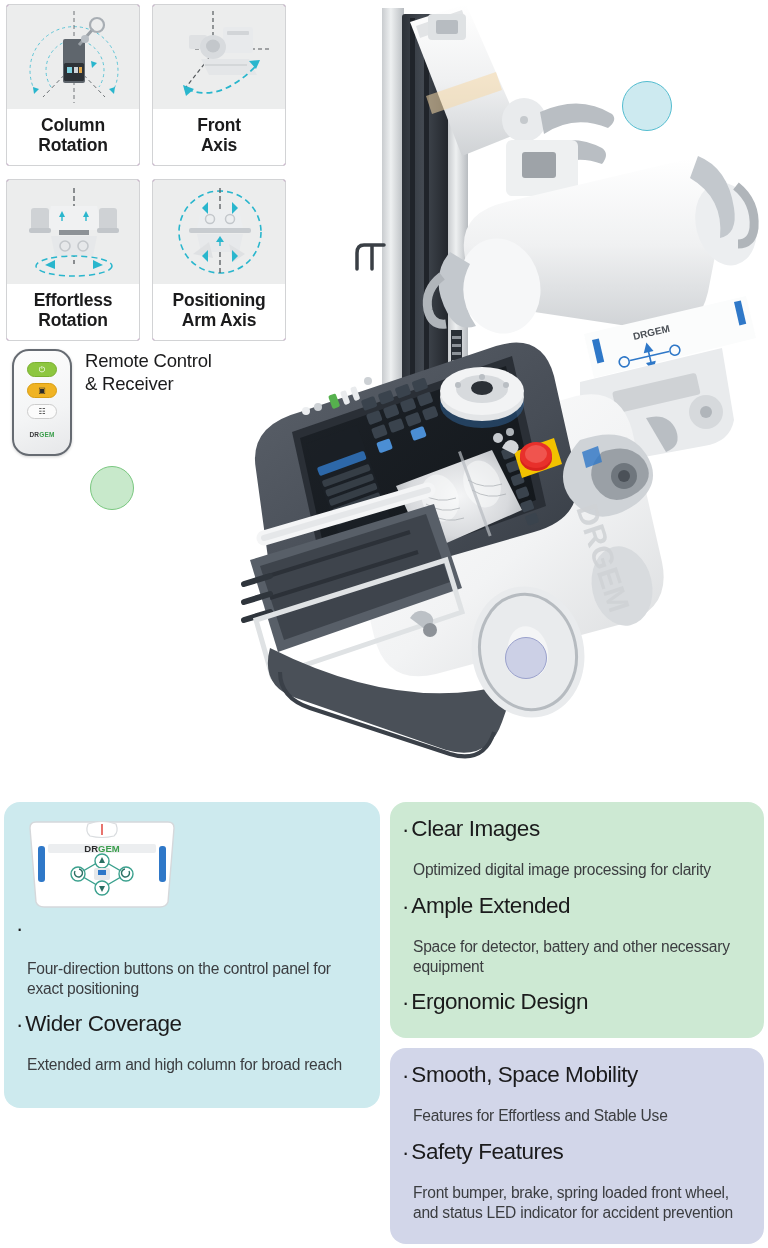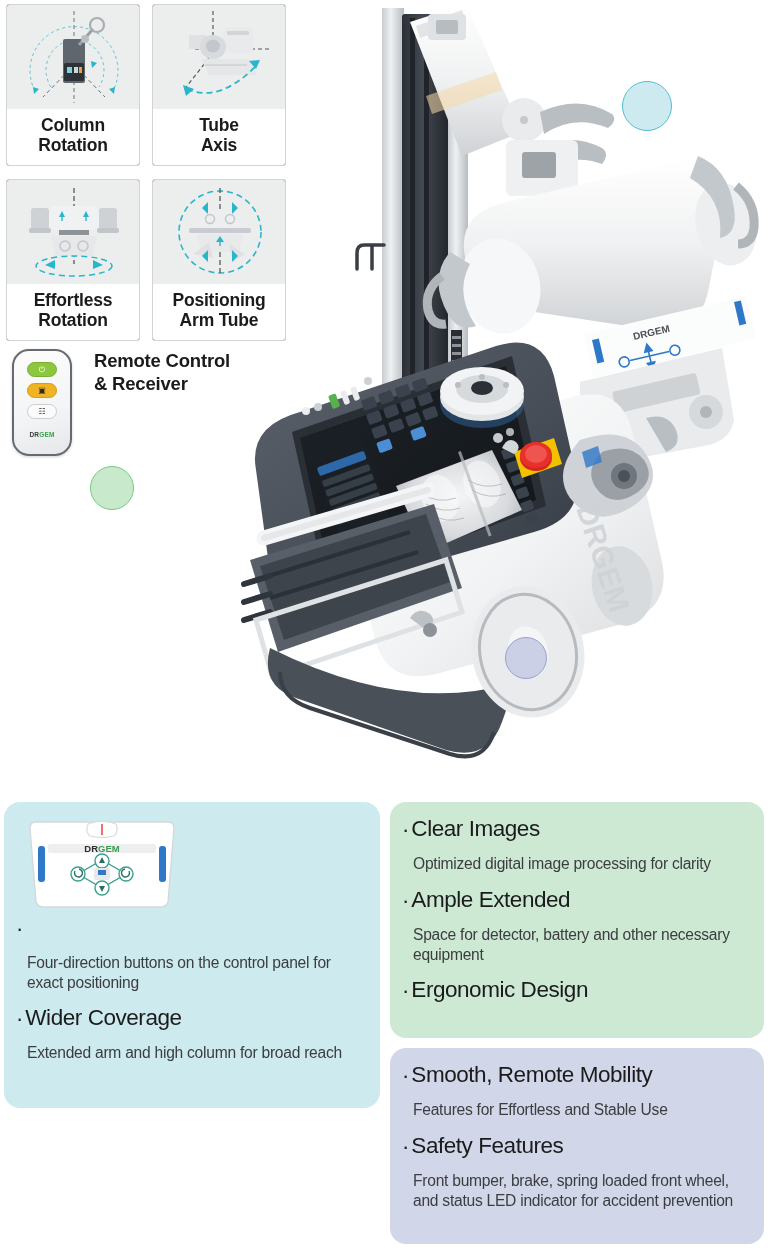--- a/index.html
+++ b/index.html
@@ -44,22 +44,22 @@
     display: flex; align-items: center; justify-content: center;
     font-size: 8px; color: #2b2b2b; }
   .rm-btn.power { top: 11px; background: #8dc63f; border: 1px solid #7ab02f; color: #fff; }
   .rm-btn.amber { top: 32px; background: #f0b323; border: 1px solid #d89d12; }
   .rm-btn.blank { top: 53px; background: #fbfbfb; border: 1px solid #ccc; }
   .rm-brand { position: absolute; bottom: 16px; left: 0; right: 0; text-align: center;
     font-size: 6.5px; font-weight: bold; letter-spacing: .2px; }
   .rm-brand .dr { color: #3a3a3c; }
   .rm-brand .gem { color: #3b9e4c; }
   .remote-caption {
-    margin-left: 22px; margin-top: 1px;
-    font-size: 18.5px; font-weight: bold; line-height: 1.24;
+    margin-left: 13px; margin-top: 1px;
+    font-size: 18.5px; font-weight: normal; line-height: 1.24;
     color: #1b1b1c; letter-spacing: -0.2px;
   }
 
   
   .dot { position: absolute; border-radius: 50%; }
   .dot.blue { left: 622px; top: 81px; width: 50px; height: 50px;
     background: #cdeaf0; border: 1.5px solid #54bdd0; }
   .dot.green { left: 90px; top: 466px; width: 44px; height: 44px;
     background: #c8e9cb; border: 1.5px solid #79c77f; }
   .dot.lavender { left: 505px; top: 637px; width: 42px; height: 42px;
@@ -76,21 +76,21 @@
   .panel-purple { left: 390px; top: 1048px; width: 374px; height: 196px; background: #d2d6e9; }
 
   .feat { display: flex; align-items: flex-start; }
   .bullet { font-size: 22px; line-height: .95; color: #1b1b1c; margin-right: 2px; padding-top: 4px; }
   .feat-title {
     font-size: 22.5px; font-weight: normal; color: #1b1b1c;
     letter-spacing: -0.45px; line-height: 1.12;
   }
   .feat-desc {
     font-size: 15.6px; color: #3b3d40; line-height: 1.26;
-    letter-spacing: -0.25px; margin-left: 11px; margin-top: 13px;
+    letter-spacing: -0.25px; margin-left: 11px; margin-top: 19px;
   }
 
   .panel-teal .feat-list { position: absolute; left: 12px; top: 113px; right: 10px; }
   .panel-green .feat-list { position: absolute; left: 12px; top: 14px; right: 8px; }
   .panel-purple .feat-list { position: absolute; left: 12px; top: 14px; right: 8px; }
   .feat-item { margin-bottom: 13px; }
   .feat-item:last-child { margin-bottom: 0; }
 
   
   .ctrl-ill { position: absolute; left: 22px; top: 16px; width: 152px; height: 92px; }
@@ -152,21 +152,21 @@
             <path d="M48 54 L96 54 L104 70 L56 70 Z" fill="#e4e6e8"></path>
             <path d="M52 60 L94 60" stroke="#cfd2d5" stroke-width="1.4"></path>
             <path d="M34 84 Q66 98 102 62" stroke="#29b6cd" stroke-width="1.8" fill="none" stroke-dasharray="6,4"></path>
             <g fill="#29b6cd">
               <polygon points="30,80 41,84 33,91"></polygon>
               <polygon points="103,64 96,56 107,55"></polygon>
             </g>
           </svg>
         </div>
         <div class="card-label">
-          <span>Tube</span><br>
+          <span>Front</span><br>
           <span>Axis</span>
         </div>
       </div>
     </div>
 
     <div class="card-row">
 
       <div class="card">
         <div class="card-icon">
           <svg width="134" height="104" viewBox="0 0 134 104">
@@ -224,21 +224,21 @@
               <polygon points="55,22 49,28 55,34"></polygon>
               <polygon points="79,22 85,28 79,34"></polygon>
               <polygon points="55,82 49,76 55,70"></polygon>
               <polygon points="79,82 85,76 79,70"></polygon>
               <polygon points="67,56 63,62 71,62"></polygon>
             </g>
           </svg>
         </div>
         <div class="card-label">
           <span>Positioning</span><br>
-          <span>Arm Tube</span>
+          <span>Arm Axis</span>
         </div>
       </div>
     </div>
   </div>
 
   <div class="remote-block">
     <div class="remote">
       <div class="rm-btn power">⏻</div>
       <div class="rm-btn amber">▣</div>
       <div class="rm-btn blank">☷</div>
@@ -578,21 +578,21 @@
         </div>
       </div>
     </div>
   </div>
 
   <div class="panel panel-purple">
     <div class="feat-list">
       <div class="feat-item">
         <div class="feat">
           <span class="bullet">·</span>
-          <span class="feat-title">Smooth, Remote Mobility</span>
+          <span class="feat-title">Smooth, Space Mobility</span>
         </div>
         <div class="feat-desc">Features for Effortless and Stable Use</div>
       </div>
       <div class="feat-item">
         <div class="feat">
           <span class="bullet">·</span>
           <span class="feat-title">Safety Features</span>
         </div>
         <div class="feat-desc">Front bumper, brake, spring loaded front wheel, and status LED indicator for accident prevention</div>
       </div>

